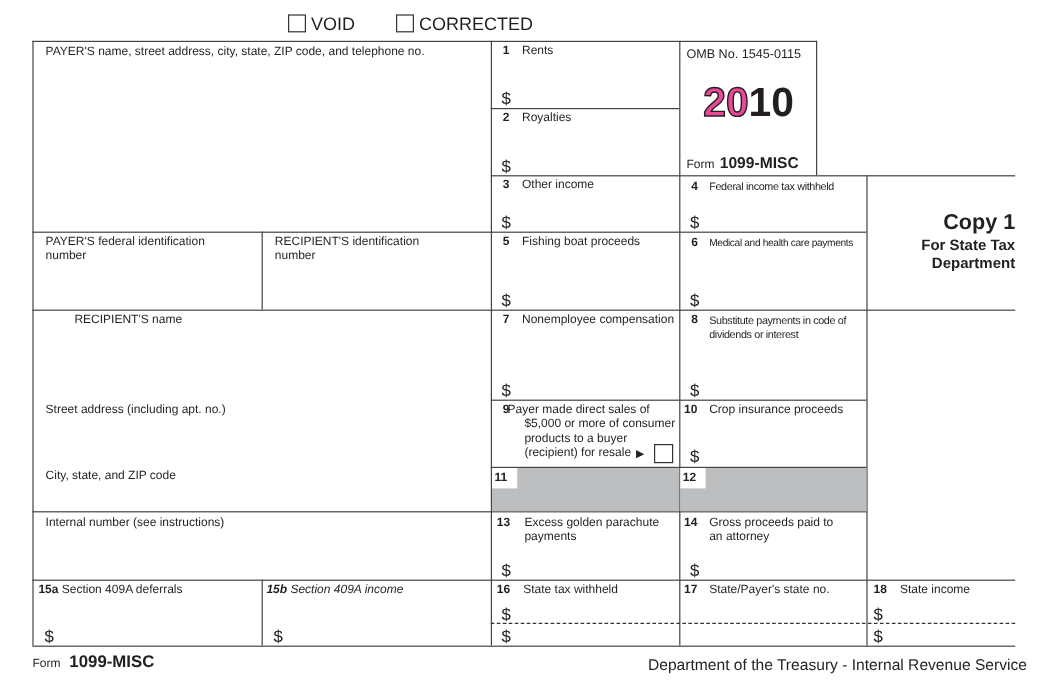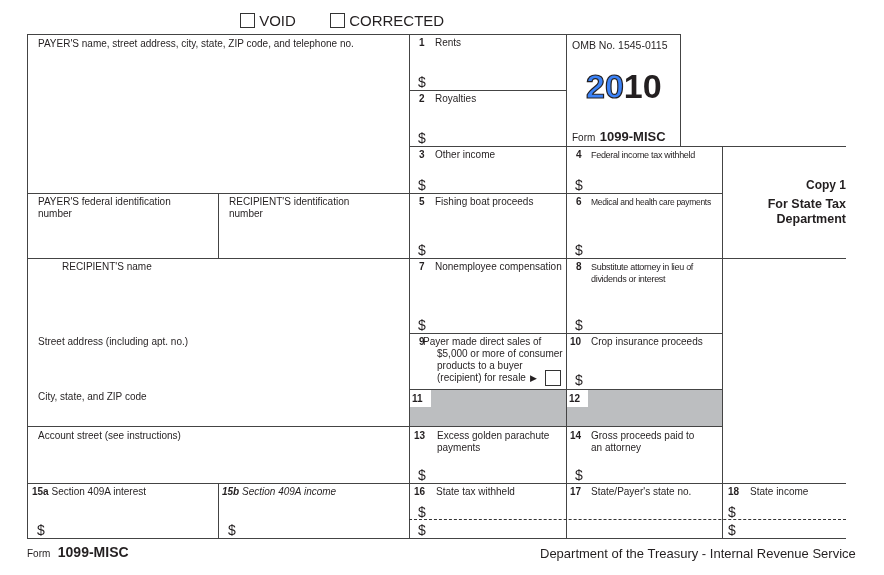--- a/index.html
+++ b/index.html
@@ -64,26 +64,26 @@
 
 <div class="lbl" style="left:38px;top:261px;margin-left:24px;">RECIPIENT'S name</div>
 <div class="abs" style="left:28px;top:274px;width:380px;height:58px;"></div>
 
 <div class="lbl" style="left:38px;top:336px;">Street address (including apt. no.)</div>
 <div class="abs" style="left:28px;top:349px;width:380px;height:40px;"></div>
 
 <div class="lbl" style="left:38px;top:391px;">City, state, and ZIP code</div>
 <div class="abs" style="left:28px;top:404px;width:380px;height:21px;"></div>
 
-<div class="lbl" style="left:38px;top:430px;">Account street (see instructions)</div>
+<div class="lbl" style="left:38px;top:430px;">Internal number (see instructions)</div>
 <div class="abs" style="left:28px;top:443px;width:380px;height:39px;"></div>
 
 <div class="lbl" style="left:32px;top:486px;">
   <span class="num">15a</span>
-  <span>Section 409A interest</span>
+  <span>Section 409A deferrals</span>
 </div>
 <div class="dollar" style="left:37px;top:523px;">$</div>
 <div class="abs" style="left:48px;top:500px;width:168px;height:37px;"></div>
 
 <div class="lbl" style="left:222px;top:486px;font-style:italic;">
   <span class="num">15b</span>
   <span>Section 409A income</span>
 </div>
 <div class="dollar" style="left:228px;top:523px;">$</div>
 <div class="abs" style="left:240px;top:500px;width:168px;height:37px;"></div>
@@ -145,21 +145,21 @@
 <div class="lbl" style="left:414px;top:486px;">
   <span class="num" style="width:22px;">16</span><span>State tax withheld</span>
 </div>
 <div class="dollar" style="left:418px;top:505px;">$</div>
 <div class="dollar" style="left:418px;top:523px;">$</div>
 <div class="abs" style="left:430px;top:500px;width:135px;height:18px;"></div>
 <div class="abs" style="left:430px;top:520px;width:135px;height:17px;"></div>
 
 <div class="lbl" style="left:572px;top:39px;font-size:10.5px;">OMB No. 1545-0115</div>
 <div class="abs" style="left:586px;top:68px;font-size:34px;line-height:36px;font-weight:bold;">
-  <span style="color:#3b82f6;-webkit-text-stroke:1.2px #231f20;">20</span><span>10</span>
+  <span style="color:#ec4899;-webkit-text-stroke:1.2px #231f20;">20</span><span>10</span>
 </div>
 <div class="abs" style="left:572px;top:127px;white-space:nowrap;">
   <span style="font-size:10px;">Form</span>
   <span style="font-size:13px;font-weight:bold;">1099-MISC</span>
 </div>
 
 <div class="lbl narrow" style="left:576px;top:149px;">
   <span class="num" style="width:15px;font-size:10px;">4</span><span>Federal income tax withheld</span>
 </div>
 <div class="dollar" style="left:575px;top:178px;">$</div>
@@ -167,21 +167,21 @@
 
 <div class="lbl narrow" style="left:576px;top:196px;font-size:8.5px;">
   <span class="num" style="width:15px;font-size:10px;">6</span><span>Medical and health care payments</span>
 </div>
 <div class="dollar" style="left:575px;top:243px;">$</div>
 <div class="abs" style="left:587px;top:212px;width:134px;height:45px;"></div>
 
 <div class="lbl" style="left:576px;top:261px;">
   <span class="num">8</span>
 </div>
-<div class="lbl narrow" style="left:591px;top:261px;">Substitute attorney in lieu of</div>
+<div class="lbl narrow" style="left:591px;top:261px;">Substitute payments in code of</div>
 <div class="lbl narrow" style="left:591px;top:273px;">dividends or interest</div>
 <div class="dollar" style="left:575px;top:318px;">$</div>
 <div class="abs" style="left:587px;top:287px;width:134px;height:45px;"></div>
 
 <div class="lbl" style="left:570px;top:336px;">
   <span class="num" style="width:21px;">10</span><span>Crop insurance proceeds</span>
 </div>
 <div class="dollar" style="left:575px;top:373px;">$</div>
 <div class="abs" style="left:587px;top:352px;width:134px;height:36px;"></div>
 
@@ -200,21 +200,21 @@
 
 <div class="lbl" style="left:570px;top:486px;">
   <span class="num" style="width:21px;">17</span><span>State/Payer's state no.</span>
 </div>
 <div class="abs" style="left:567px;top:500px;width:154px;height:18px;"></div>
 <div class="abs" style="left:567px;top:520px;width:154px;height:17px;"></div>
 
 <div class="abs" style="left:690px;top:70px;width:156px;text-align:right;font-size:17px;line-height:21px;font-weight:bold;">
 </div>
 <div class="abs" style="left:722px;top:176px;width:124px;text-align:right;font-weight:bold;">
-  <div style="font-size:12px;line-height:18px;">Copy 1</div>
+  <div style="font-size:18px;line-height:18px;">Copy 1</div>
   <div style="font-size:12.5px;line-height:15px;margin-top:3px;">For State Tax</div>
   <div style="font-size:12.5px;line-height:15px;">Department</div>
 </div>
 
 <div class="lbl" style="left:728px;top:486px;">
   <span class="num" style="width:22px;">18</span><span>State income</span>
 </div>
 <div class="dollar" style="left:728px;top:505px;">$</div>
 <div class="dollar" style="left:728px;top:523px;">$</div>
 <div class="abs" style="left:740px;top:500px;width:106px;height:18px;"></div>

